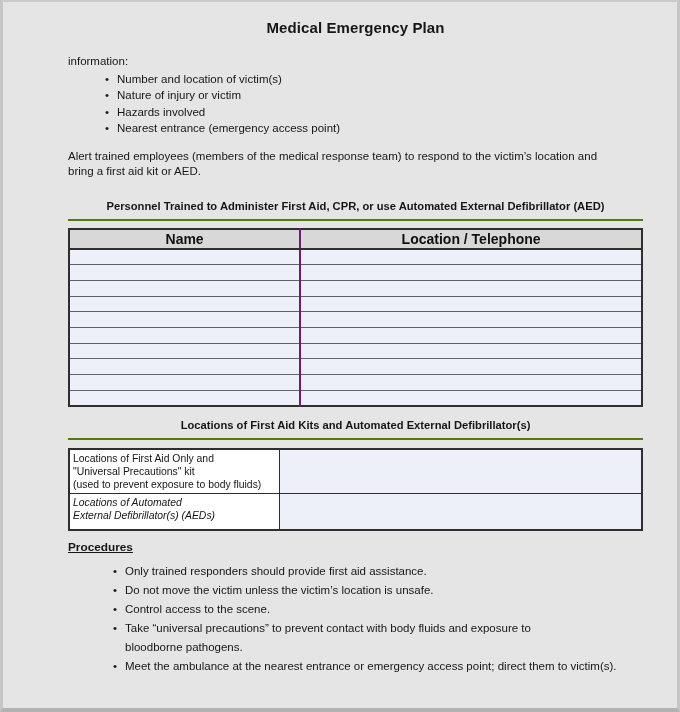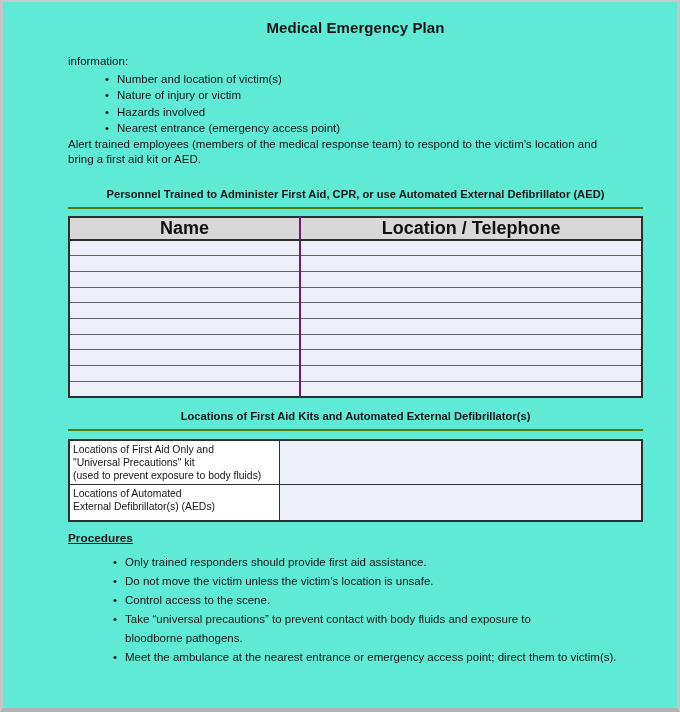--- a/index.html
+++ b/index.html
@@ -1,74 +1,74 @@
 <!DOCTYPE html>
 <html><head>
 <meta charset="utf-8">
 <style>
   html,body { margin:0; padding:0; background:#ffffff; }
   .page {
     width:680px; height:712px; box-sizing:border-box; overflow:hidden;
-    background:#5eead4;
+    background:#e5e5e5;
     border-top:2px solid #cacaca;
     border-left:3px solid #c6c6c6;
     border-right:3px solid #c6c6c6;
     border-bottom:4px solid #b2b2b2;
     padding:16px 34px 0 65px;
     font-family:"Liberation Sans", sans-serif;
     color:#161616;
   }
   .title {
     font-size:15px; font-weight:bold; text-align:center;
     margin:0; line-height:20px; letter-spacing:0.1px;
   }
   .para { margin-top:16px; font-size:11.5px; line-height:15.5px; }
   .para div { white-space:nowrap; }
-  .para.outro { margin-top:0; }
+  .para.outro { margin-top:12px; }
   ul.bullets {
     list-style:none; margin:1px 0 0 0; padding:0 0 0 37px;
   }
   ul.bullets li {
     position:relative; padding-left:12px; font-size:11.5px;
     line-height:16.5px; white-space:nowrap;
   }
   ul.bullets li .bullet-glyph { position:absolute; left:0; top:0; }
   .section-heading {
     margin-top:20px; text-align:center; font-weight:bold; font-size:11.2px;
     line-height:13px; padding-bottom:6px; border-bottom:2px solid #4d7c0f;
     white-space:nowrap;
   }
   .section-heading.second { margin-top:12px; }
   table.grid {
     width:100%; margin-top:7px; border-collapse:collapse;
     border:2px solid #2e2e2e; table-layout:fixed;
   }
   table.grid th {
-    background:#d8d8d8; font-size:18px; font-weight:bold; color:#101010;
+    background:#d8d8d8; font-size:14px; font-weight:bold; color:#101010;
     height:18px; text-align:center; padding:0;
     border-bottom:2px solid #2e2e2e;
   }
   table.grid th + th, table.grid td + td { border-left:2px solid #701a75; }
   table.grid tbody td {
     height:14.7px; background:#edeff9; border-top:1px solid #62626b; padding:0;
   }
   table.grid .col-name { width:40%; }
   table.loc {
     width:100%; margin-top:8px; border-collapse:collapse;
     border:2px solid #2e2e2e; table-layout:fixed;
   }
   table.loc td { border:1.5px solid #2e2e2e; vertical-align:top; padding:0; }
   table.loc td.label-cell {
     width:203px; background:#ffffff; padding:2px 3px;
     font-size:10.4px; line-height:13px;
   }
   table.loc td.label-cell div { white-space:nowrap; }
   table.loc td.field-cell { background:#edeff9; }
   table.loc tr.r1 { height:40px; }
-  table.loc tr.r2 { height:36px; }
+  table.loc tr.r2 { height:36px;font-style:italic; }
   .proc-heading { margin-top:10px; font-size:11.8px; font-weight:bold; line-height:13px;text-decoration:underline; }
   ul.bullets.proc { margin-top:8px; padding-left:45px; }
   ul.bullets.proc li { line-height:19px; }
   ul.bullets.proc li div { white-space:nowrap; }
 </style>
 </head>
 <body>
 
 <div class="page">
 

